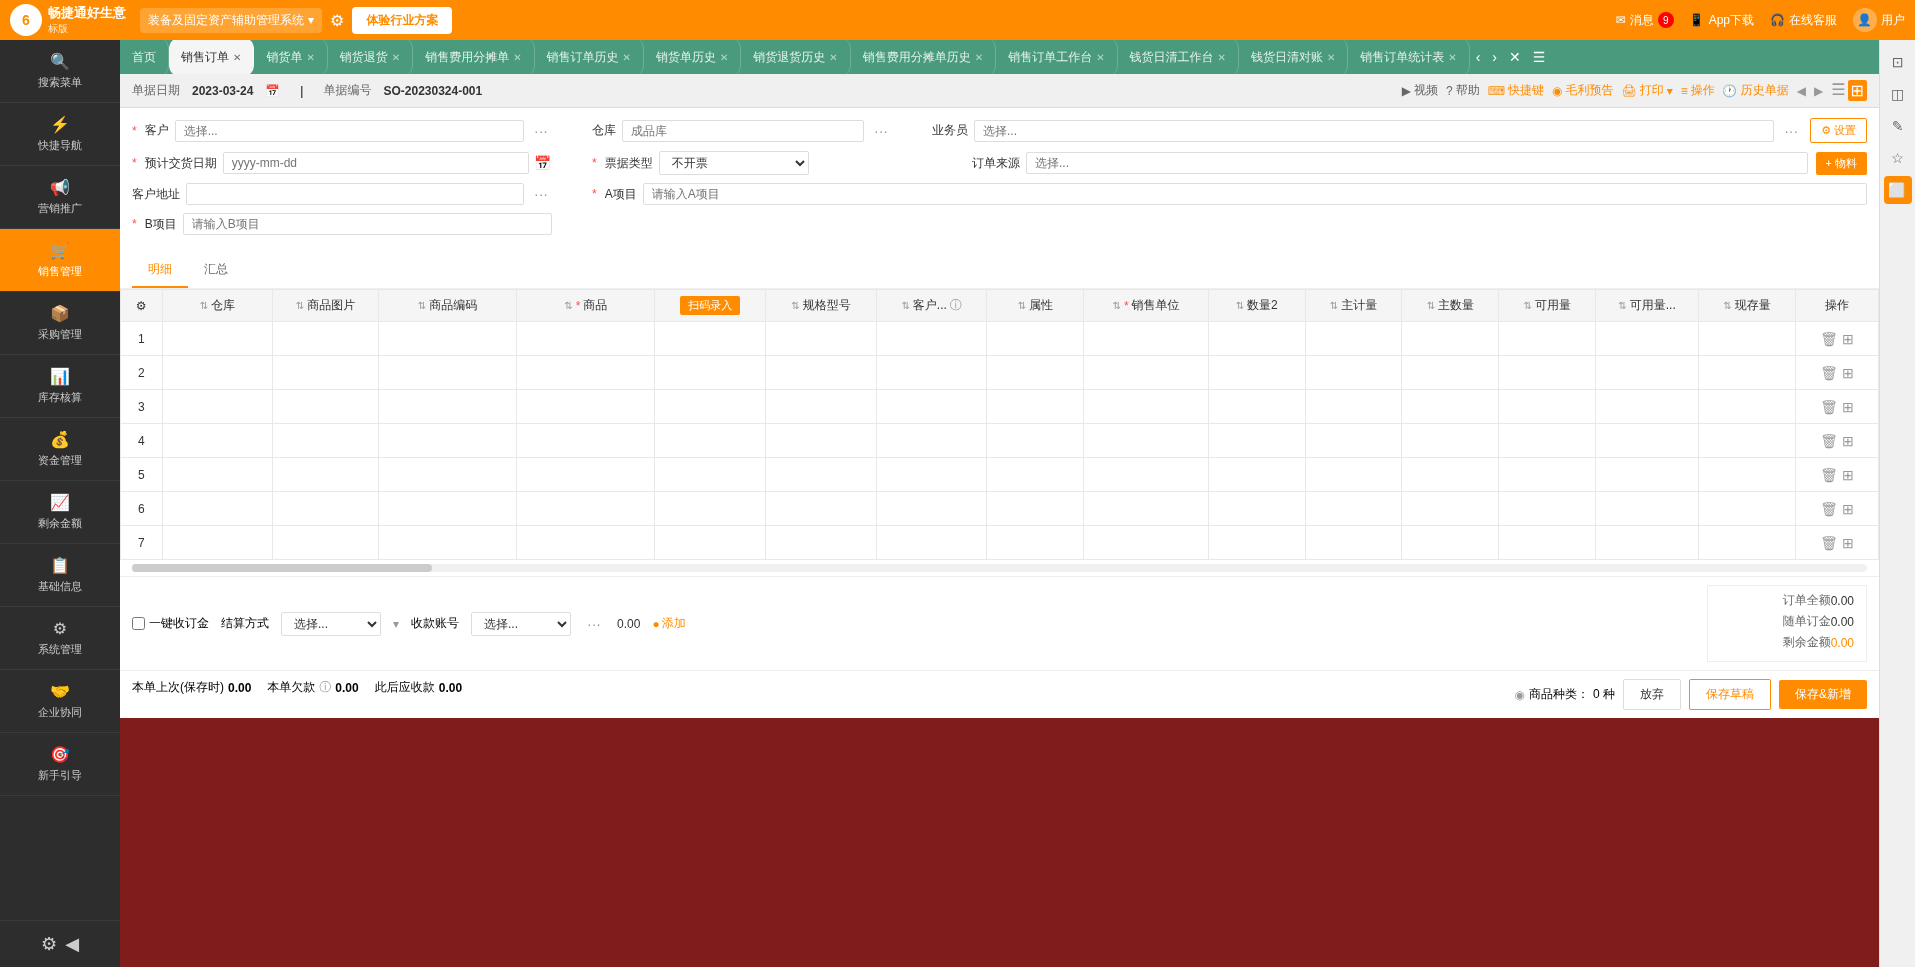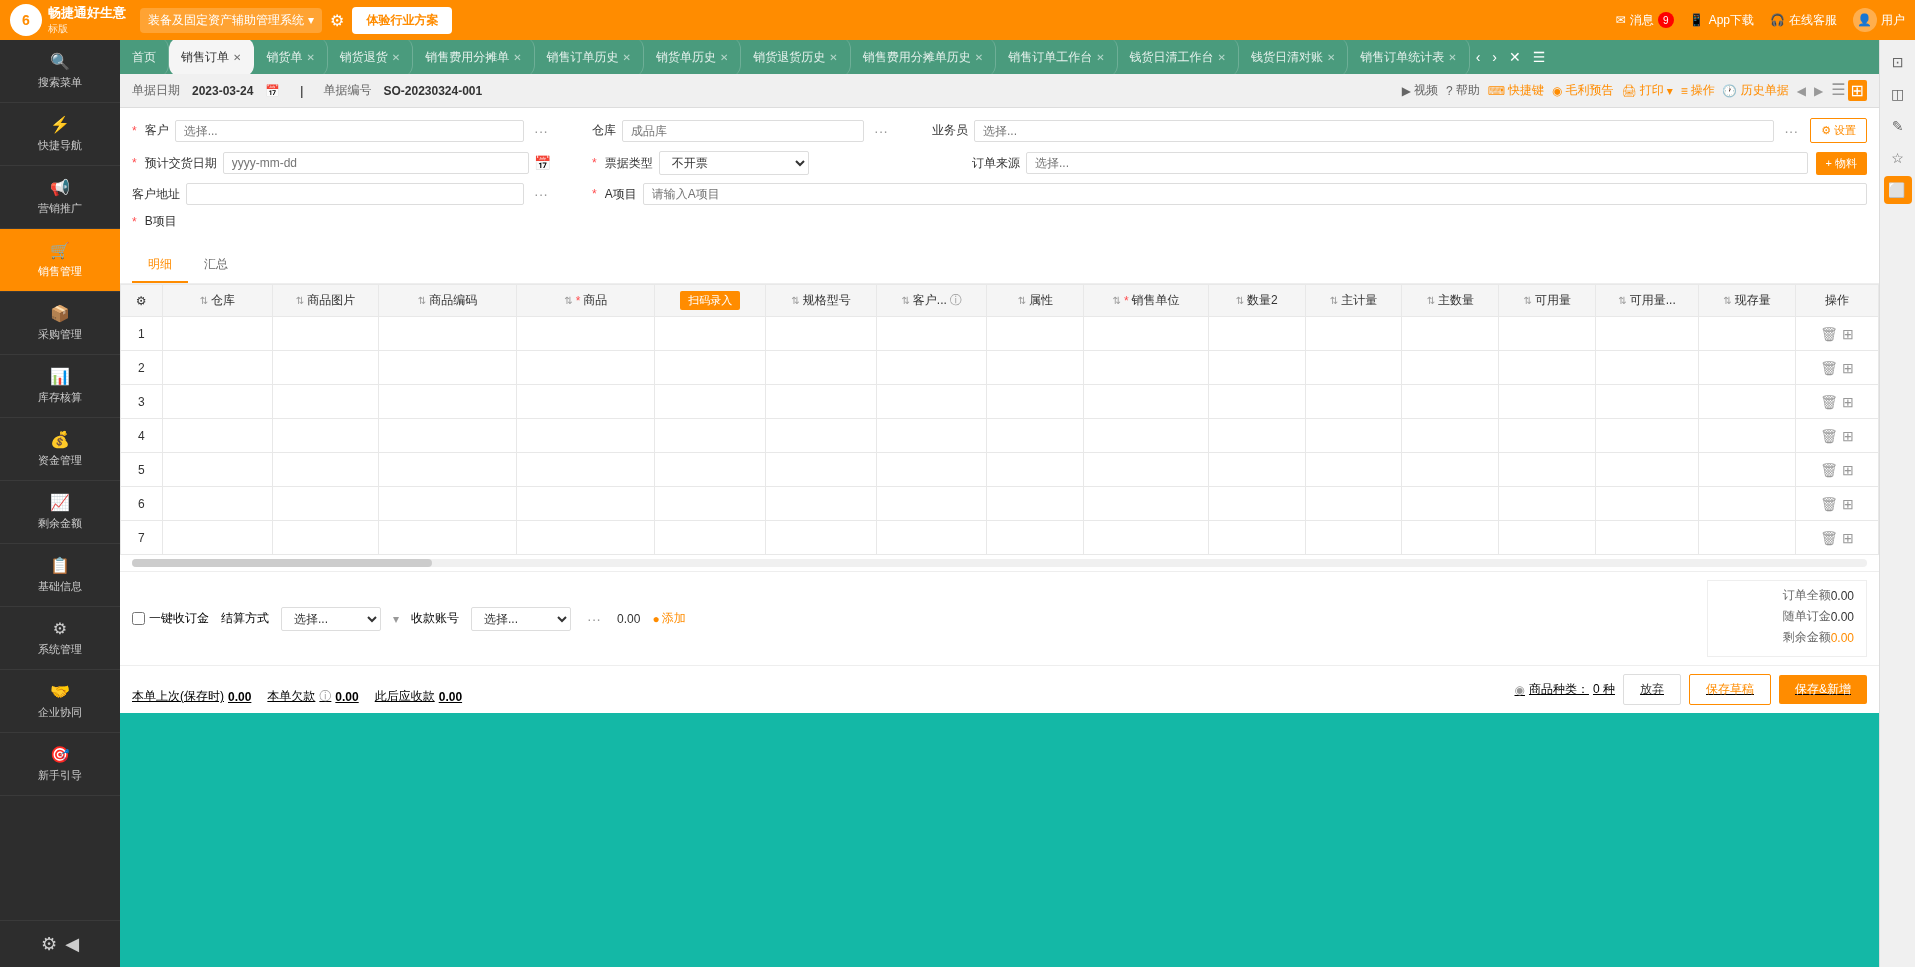--- a/index.html
+++ b/index.html
@@ -165,21 +165,21 @@
       height: 34px;
       display: flex;
       align-items: center;
       color: white;
       cursor: pointer;
       font-size: 14px;
     }
     
     
     .form-area {
-      background: #14b8a6;
+      background: #7f1d1d;
       flex: 1;
       overflow-y: auto;
       display: flex;
       flex-direction: column;
     }
     
     
     .toolbar {
       background: #f0f0f0;
       border-bottom: 1px solid #ddd;
@@ -450,24 +450,23 @@
       margin-bottom: 4px;
     }
     .brs-label { color: #666; }
     .brs-value { color: #333; font-weight: normal; }
     
     .footer-bar {
       background: white;
       border-top: 1px solid #eee;
       padding: 8px 12px;
       display: flex;
-      align-items: flex-end;
+      align-items: flex-start;
       gap: 16px;
       font-size: 12px;
-      text-decoration: underline;
     }
   </style>
 </head>
 <body>
 
 <div class="top-bar">
   <div class="logo-area">
     <div class="logo-icon">
       <span>6</span>
     </div>
@@ -737,20 +736,21 @@
             <span class="required">*</span>
             <span class="form-label">A项目</span>
             <input class="form-input" type="text" style="flex: 1 1 0%;" placeholder="请输入A项目">
           </div>
         </div>
 
         <div class="form-row">
           <div class="form-field" style="max-width:420px;">
             <span class="required">*</span>
             <span class="form-label">B项目</span>
+            <input class="form-input" type="text" style="width: 250px;" placeholder="请输入B项目">
           </div>
         </div>
       </div>
 
       <div class="detail-tabs">
         <div class="detail-tab active">明细</div>
         <div class="detail-tab">汇总</div>
       </div>
 
       <div class="table-container">

